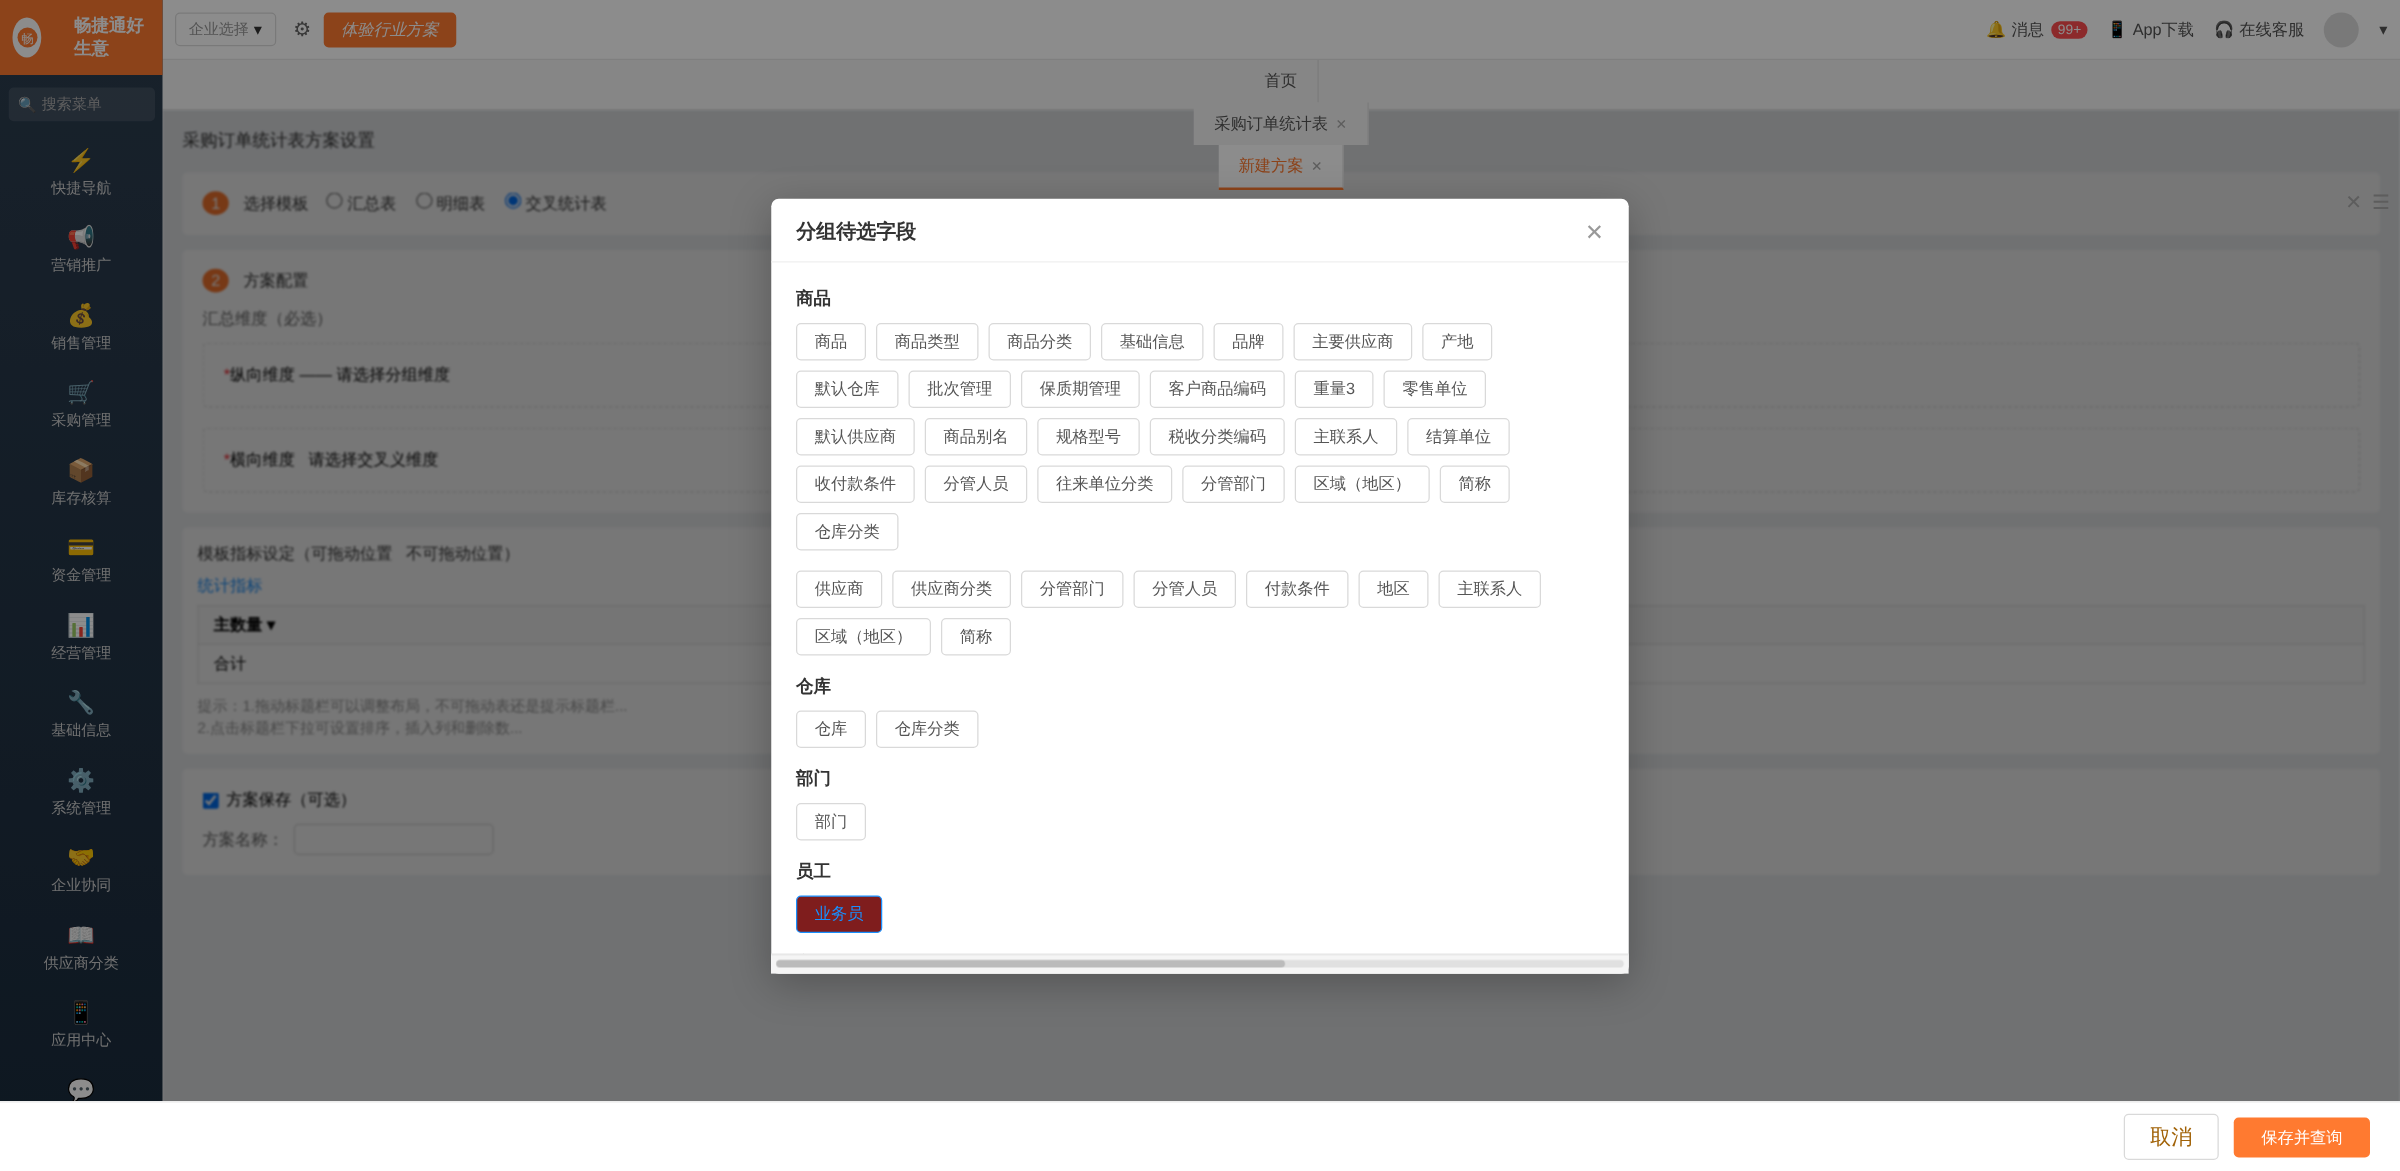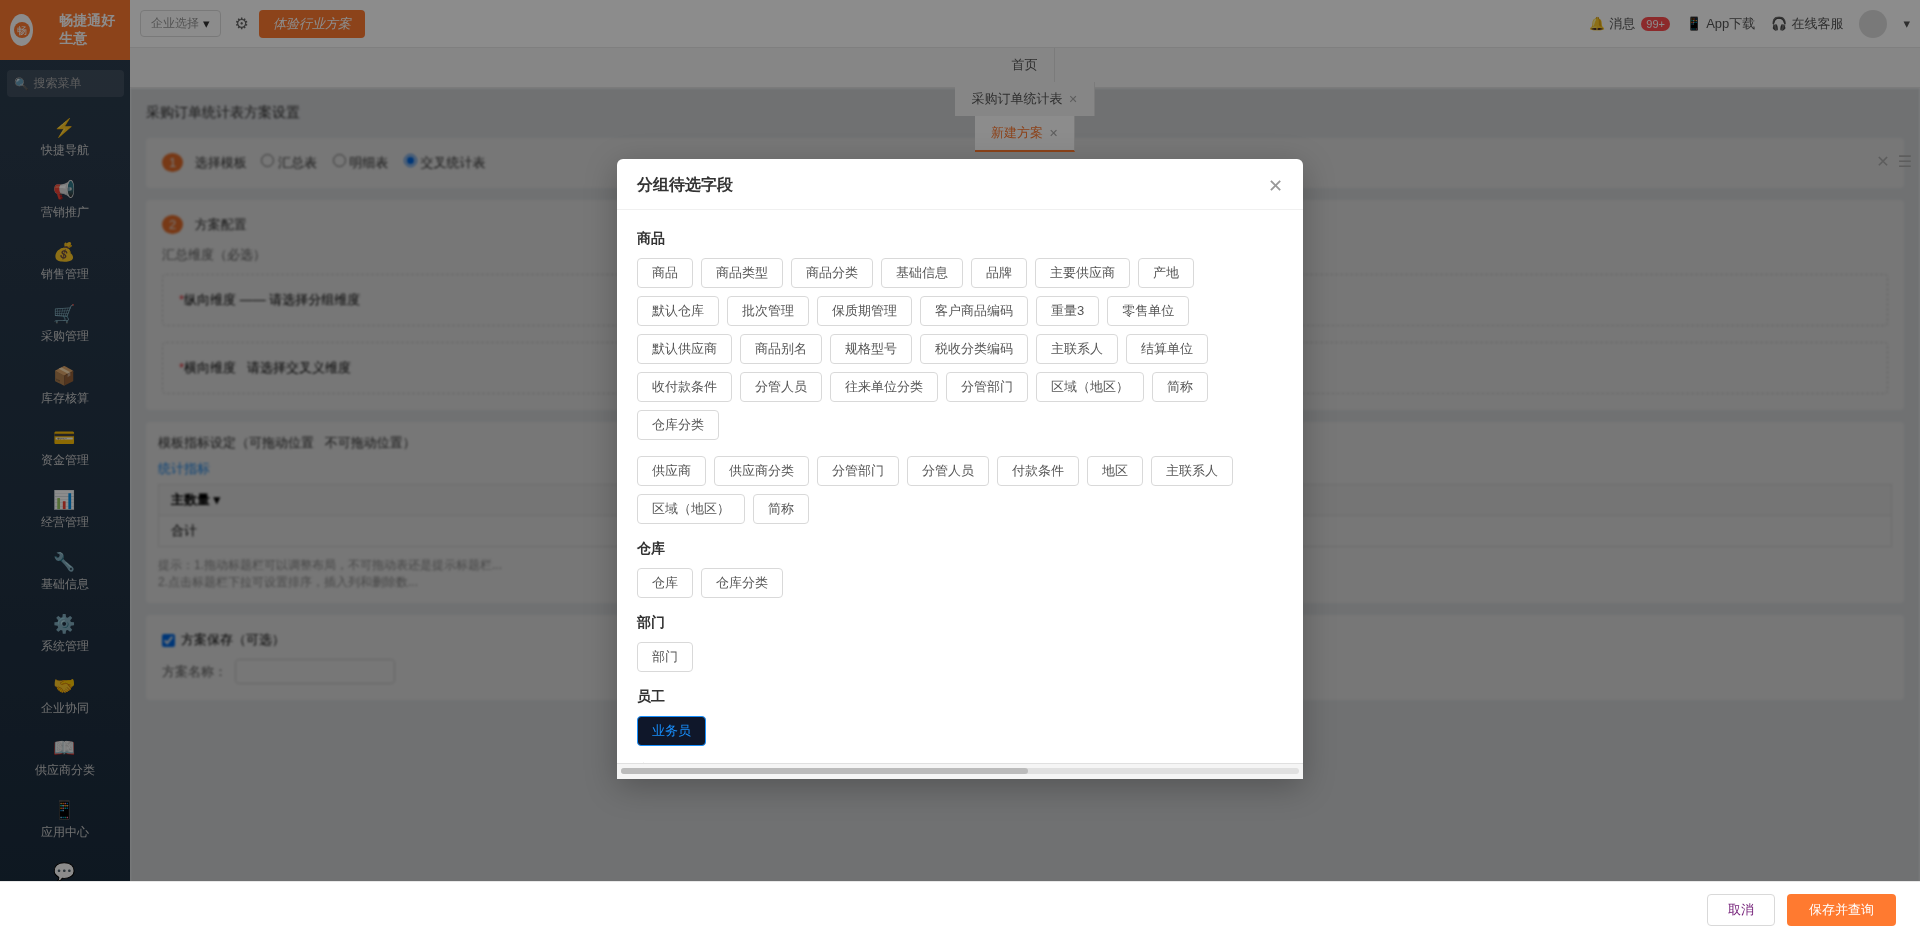--- a/index.html
+++ b/index.html
@@ -116,21 +116,21 @@
       font-size: 14px; font-weight: 600; color: #333; margin-bottom: 10px; margin-top: 4px;
     }
     .field-group {
       display: flex; flex-wrap: wrap; gap: 8px; margin-bottom: 16px;
     }
     .field-tag {
       border: 1px solid #d9d9d9; border-radius: 4px; padding: 5px 14px;
       font-size: 13px; color: #555; cursor: pointer; background: white;
       white-space: nowrap;
     }
-    .field-tag.selected { border-color: #1890ff; color: #1890ff; background: #0f172a; }
+    .field-tag.selected { border-color: #1890ff; color: #1890ff; background: #7f1d1d; }
 
     
     .modal-hscroll {
       height: 16px; background: #f5f5f5; border-top: 1px solid #e0e0e0;
       display: flex; align-items: center; padding: 0 4px; flex-shrink: 0;
     }
     .modal-hscroll-track {
       flex: 1; height: 6px; background: #e0e0e0; border-radius: 3px; position: relative;
     }
     .modal-hscroll-thumb {
@@ -138,22 +138,22 @@
     }
 
     
     .bottom-bar {
       position: fixed; left: 0; bottom: 0; right: 0; height: 56px;
       background: white; border-top: 1px solid #e8e8e8;
       display: flex; align-items: center; justify-content: flex-end;
       padding: 0 24px; gap: 12px; z-index: 202;
     }
     .btn-cancel {
-      border: 1px solid #d9d9d9; background: white; color: #701a75;
-      padding: 6px 20px; border-radius: 4px; font-size: 13px; cursor: pointer;
+      border: 1px solid #d9d9d9; background: white; color: #a16207;
+      padding: 6px 20px; border-radius: 4px; font-size: 17px; cursor: pointer;
     }
     .btn-save {
       background: #ff7a30; color: white; border: none;
       padding: 7px 22px; border-radius: 4px; font-size: 13px; cursor: pointer;
     }
   </style>
 </head>
 <body>
 
 <div class="sidebar">

